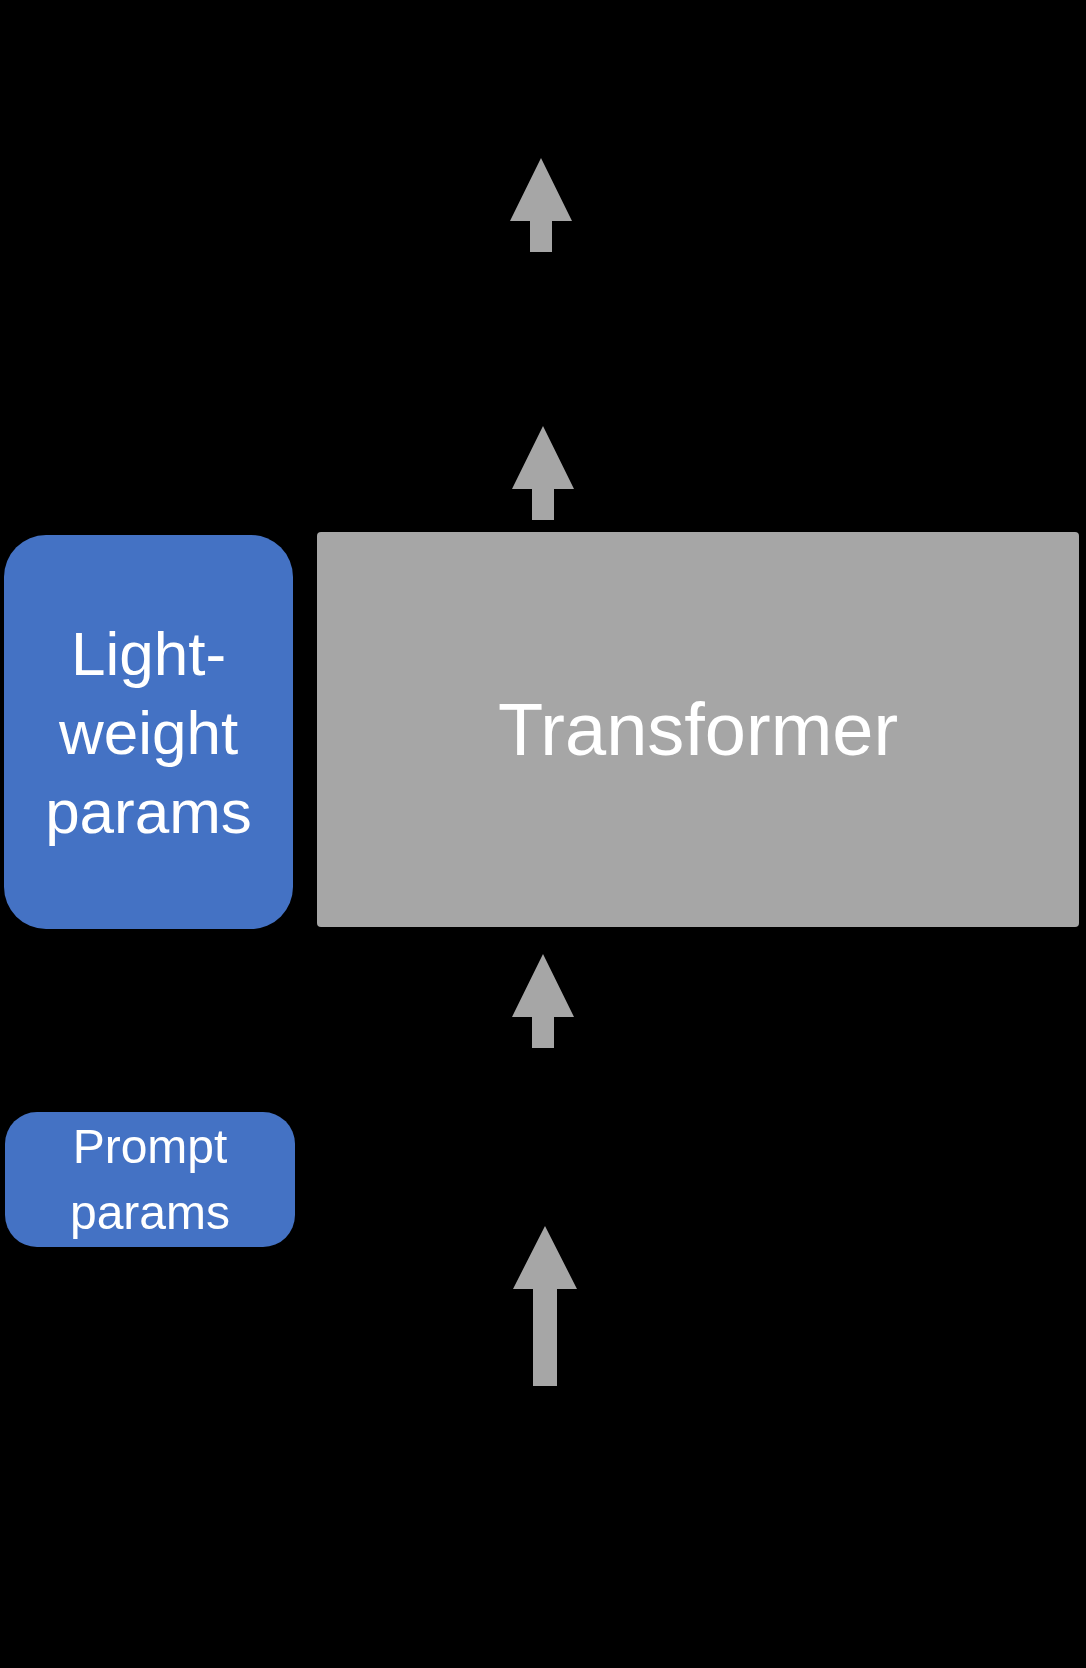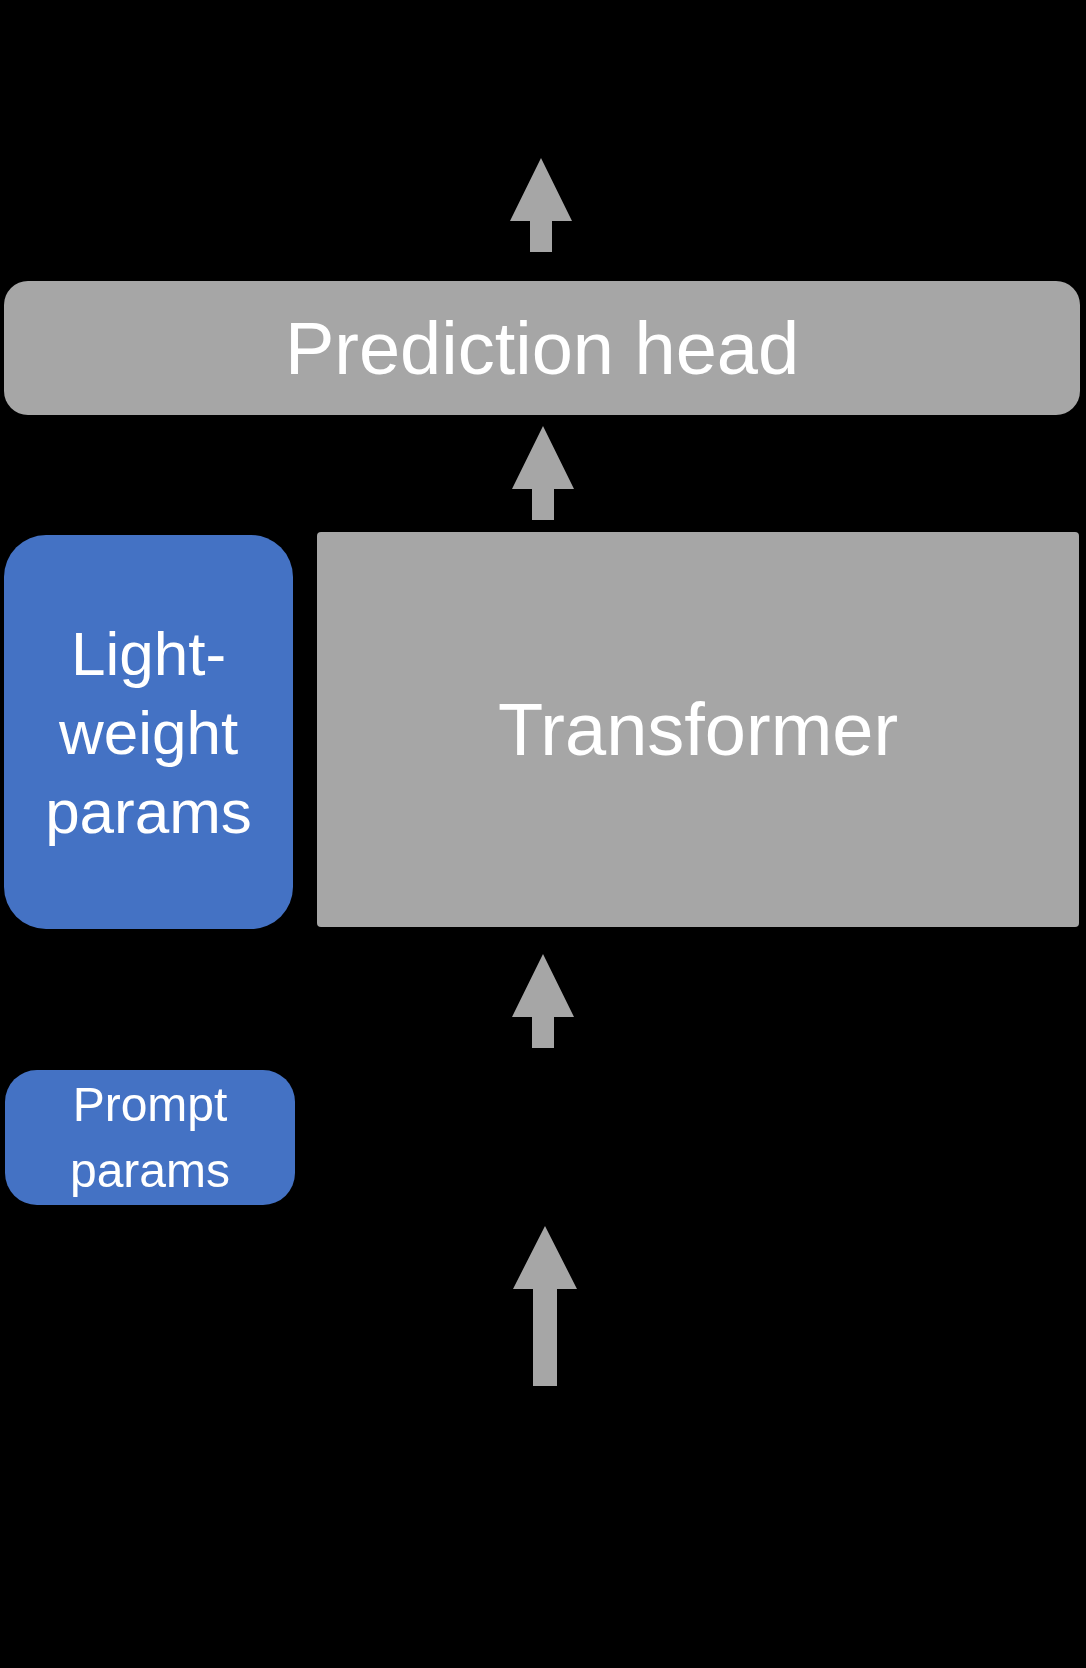--- a/index.html
+++ b/index.html
@@ -46,21 +46,21 @@
     border-radius:4px;
     font-size:74px;
   }
   #lightweight-params{
     left:4px; top:535px; width:289px; height:394px;
     border-radius:42px;
     font-size:62px;
     line-height:79px;
   }
   #prompt-params{
-    left:5px; top:1070px; width:290px; height:135px;
+    left:5px; top:1112px; width:290px; height:135px;
     border-radius:32px;
     font-size:48px;
     line-height:66px;
   }
   .arrow{
     position:absolute;
   }
   .arrow polygon{
     fill:var(--gray);
   }
@@ -71,23 +71,20 @@
 </style>
 </head>
 <body>
 
 <div class="canvas">
 
   <svg id="arrow-output" class="arrow" width="70" height="94" viewBox="0 0 70 94" aria-hidden="true">
     <polygon points="35,0 66,63 46,63 46,94 24,94 24,63 4,63"></polygon>
   </svg>
 
-  <div id="prediction-head" class="box gray-box">
-    <span class="label">Prediction head</span>
-  </div>
 
   <svg id="arrow-head-input" class="arrow" width="70" height="94" viewBox="0 0 70 94" aria-hidden="true">
     <polygon points="35,0 66,63 46,63 46,94 24,94 24,63 4,63"></polygon>
   </svg>
 
   <div id="lightweight-params" class="box blue-box">
     <span class="label">Light-
 weight
 params</span>
   </div>

